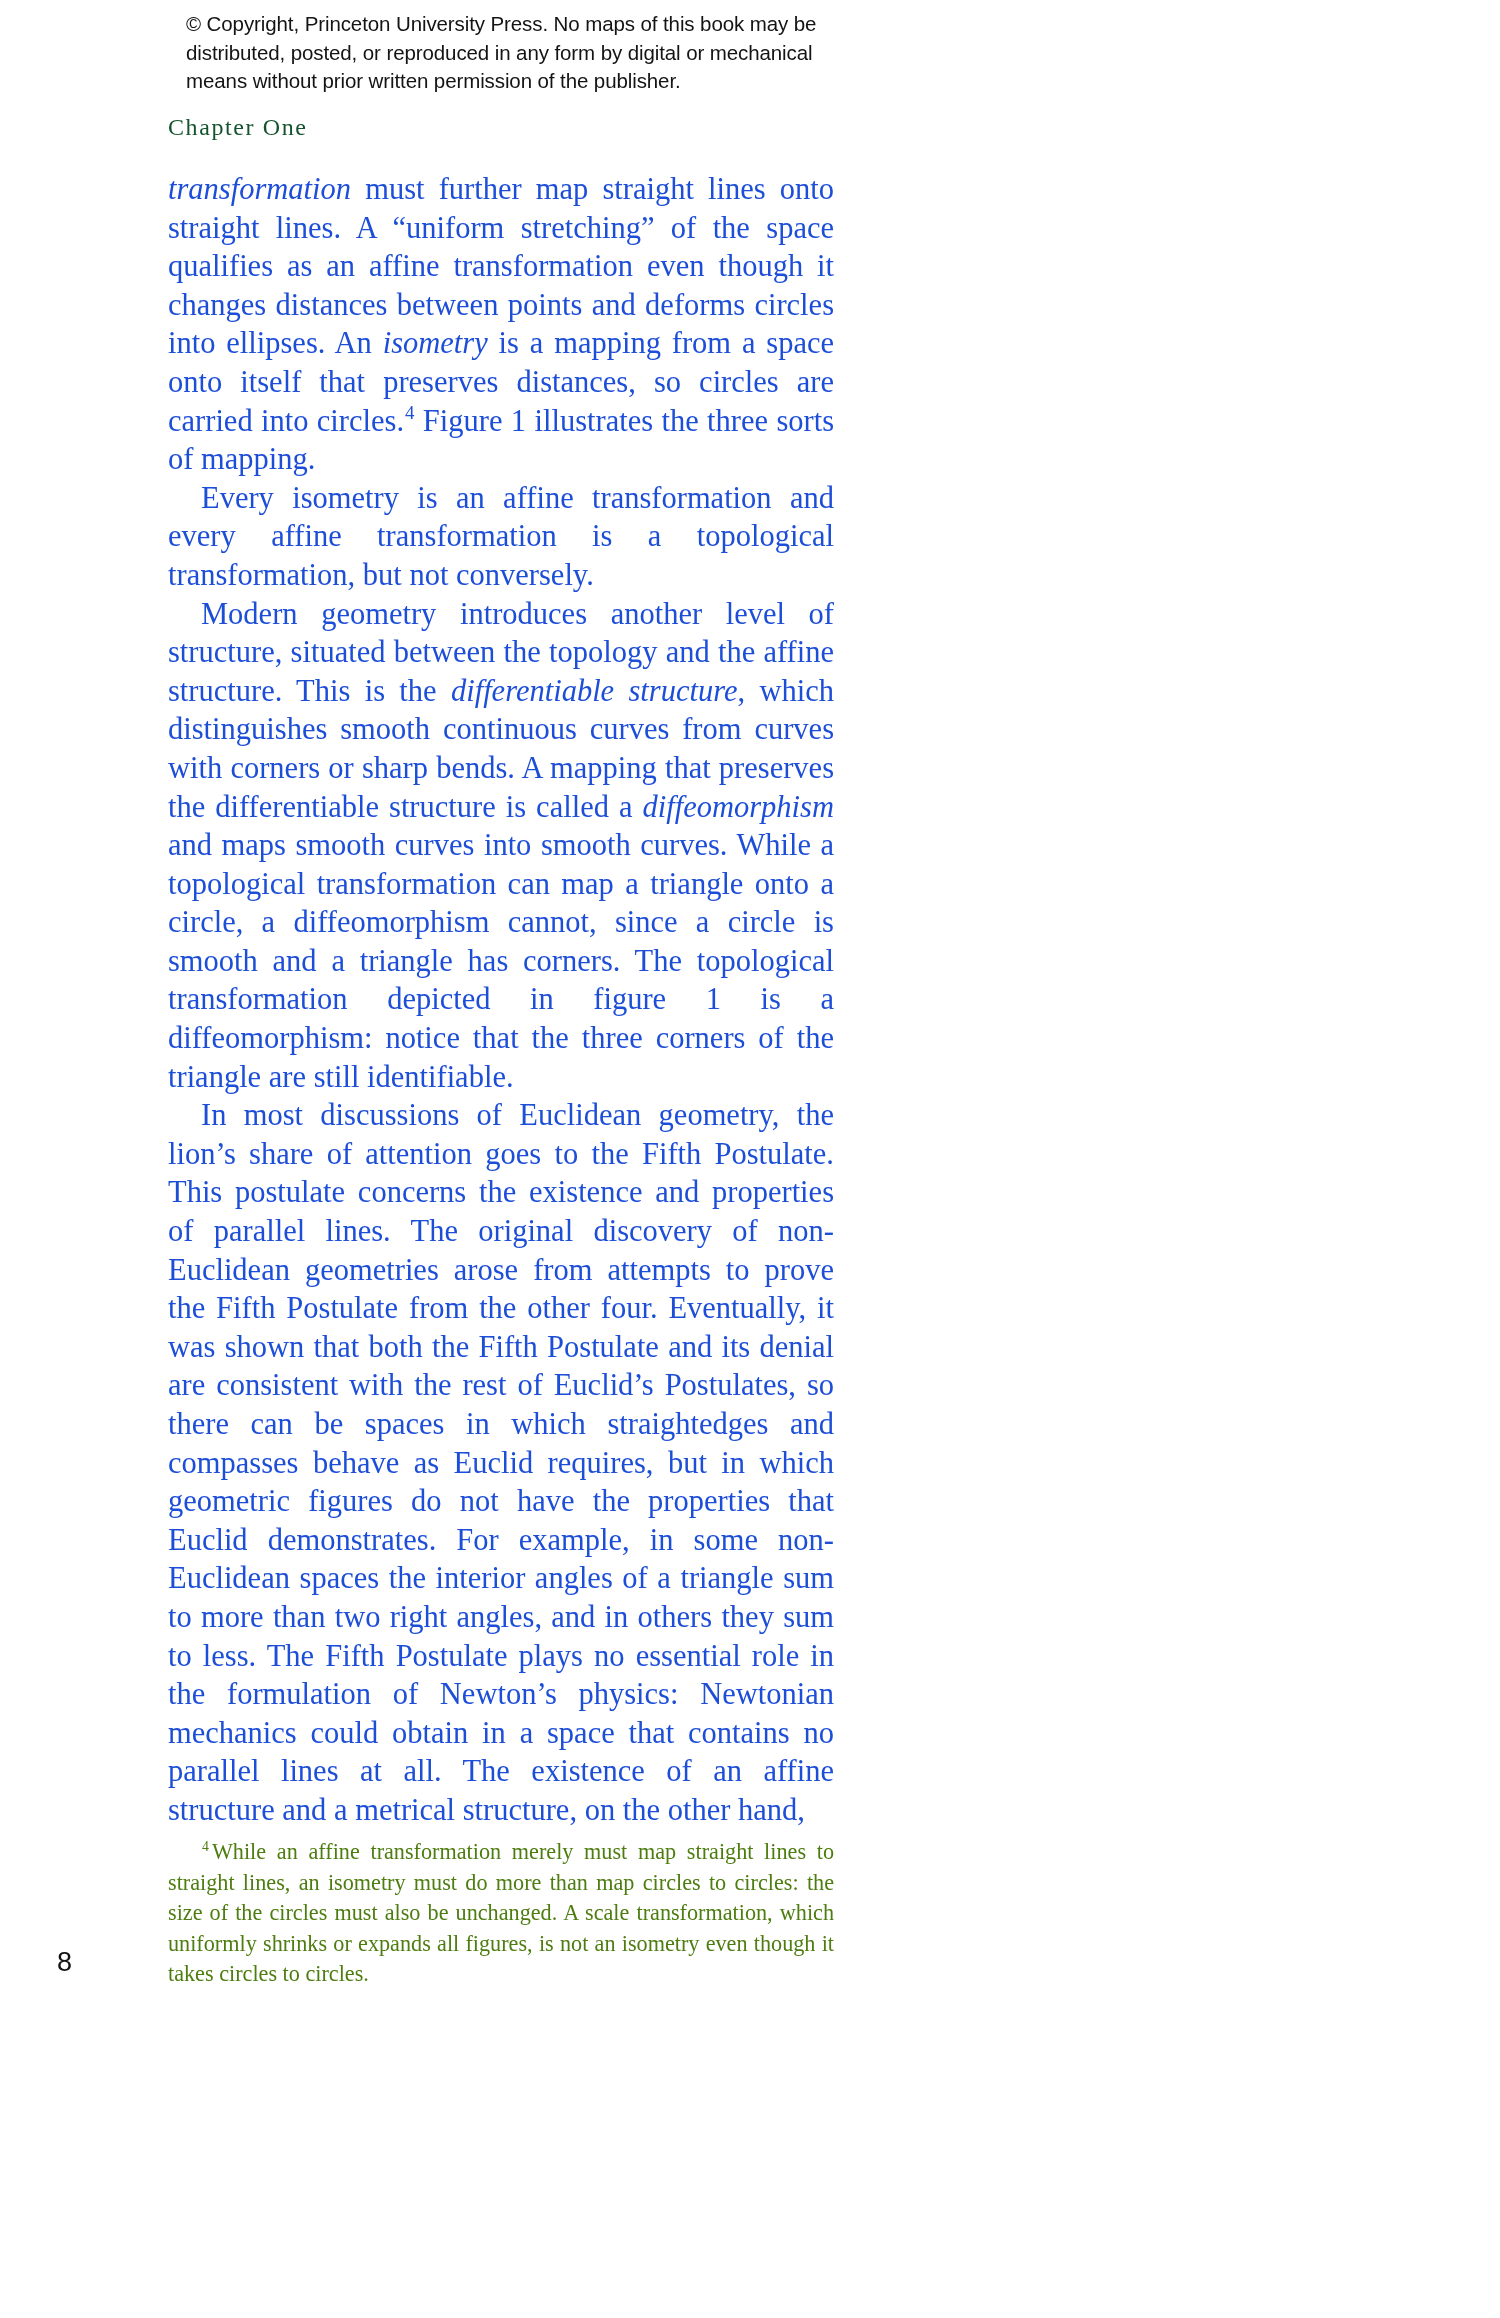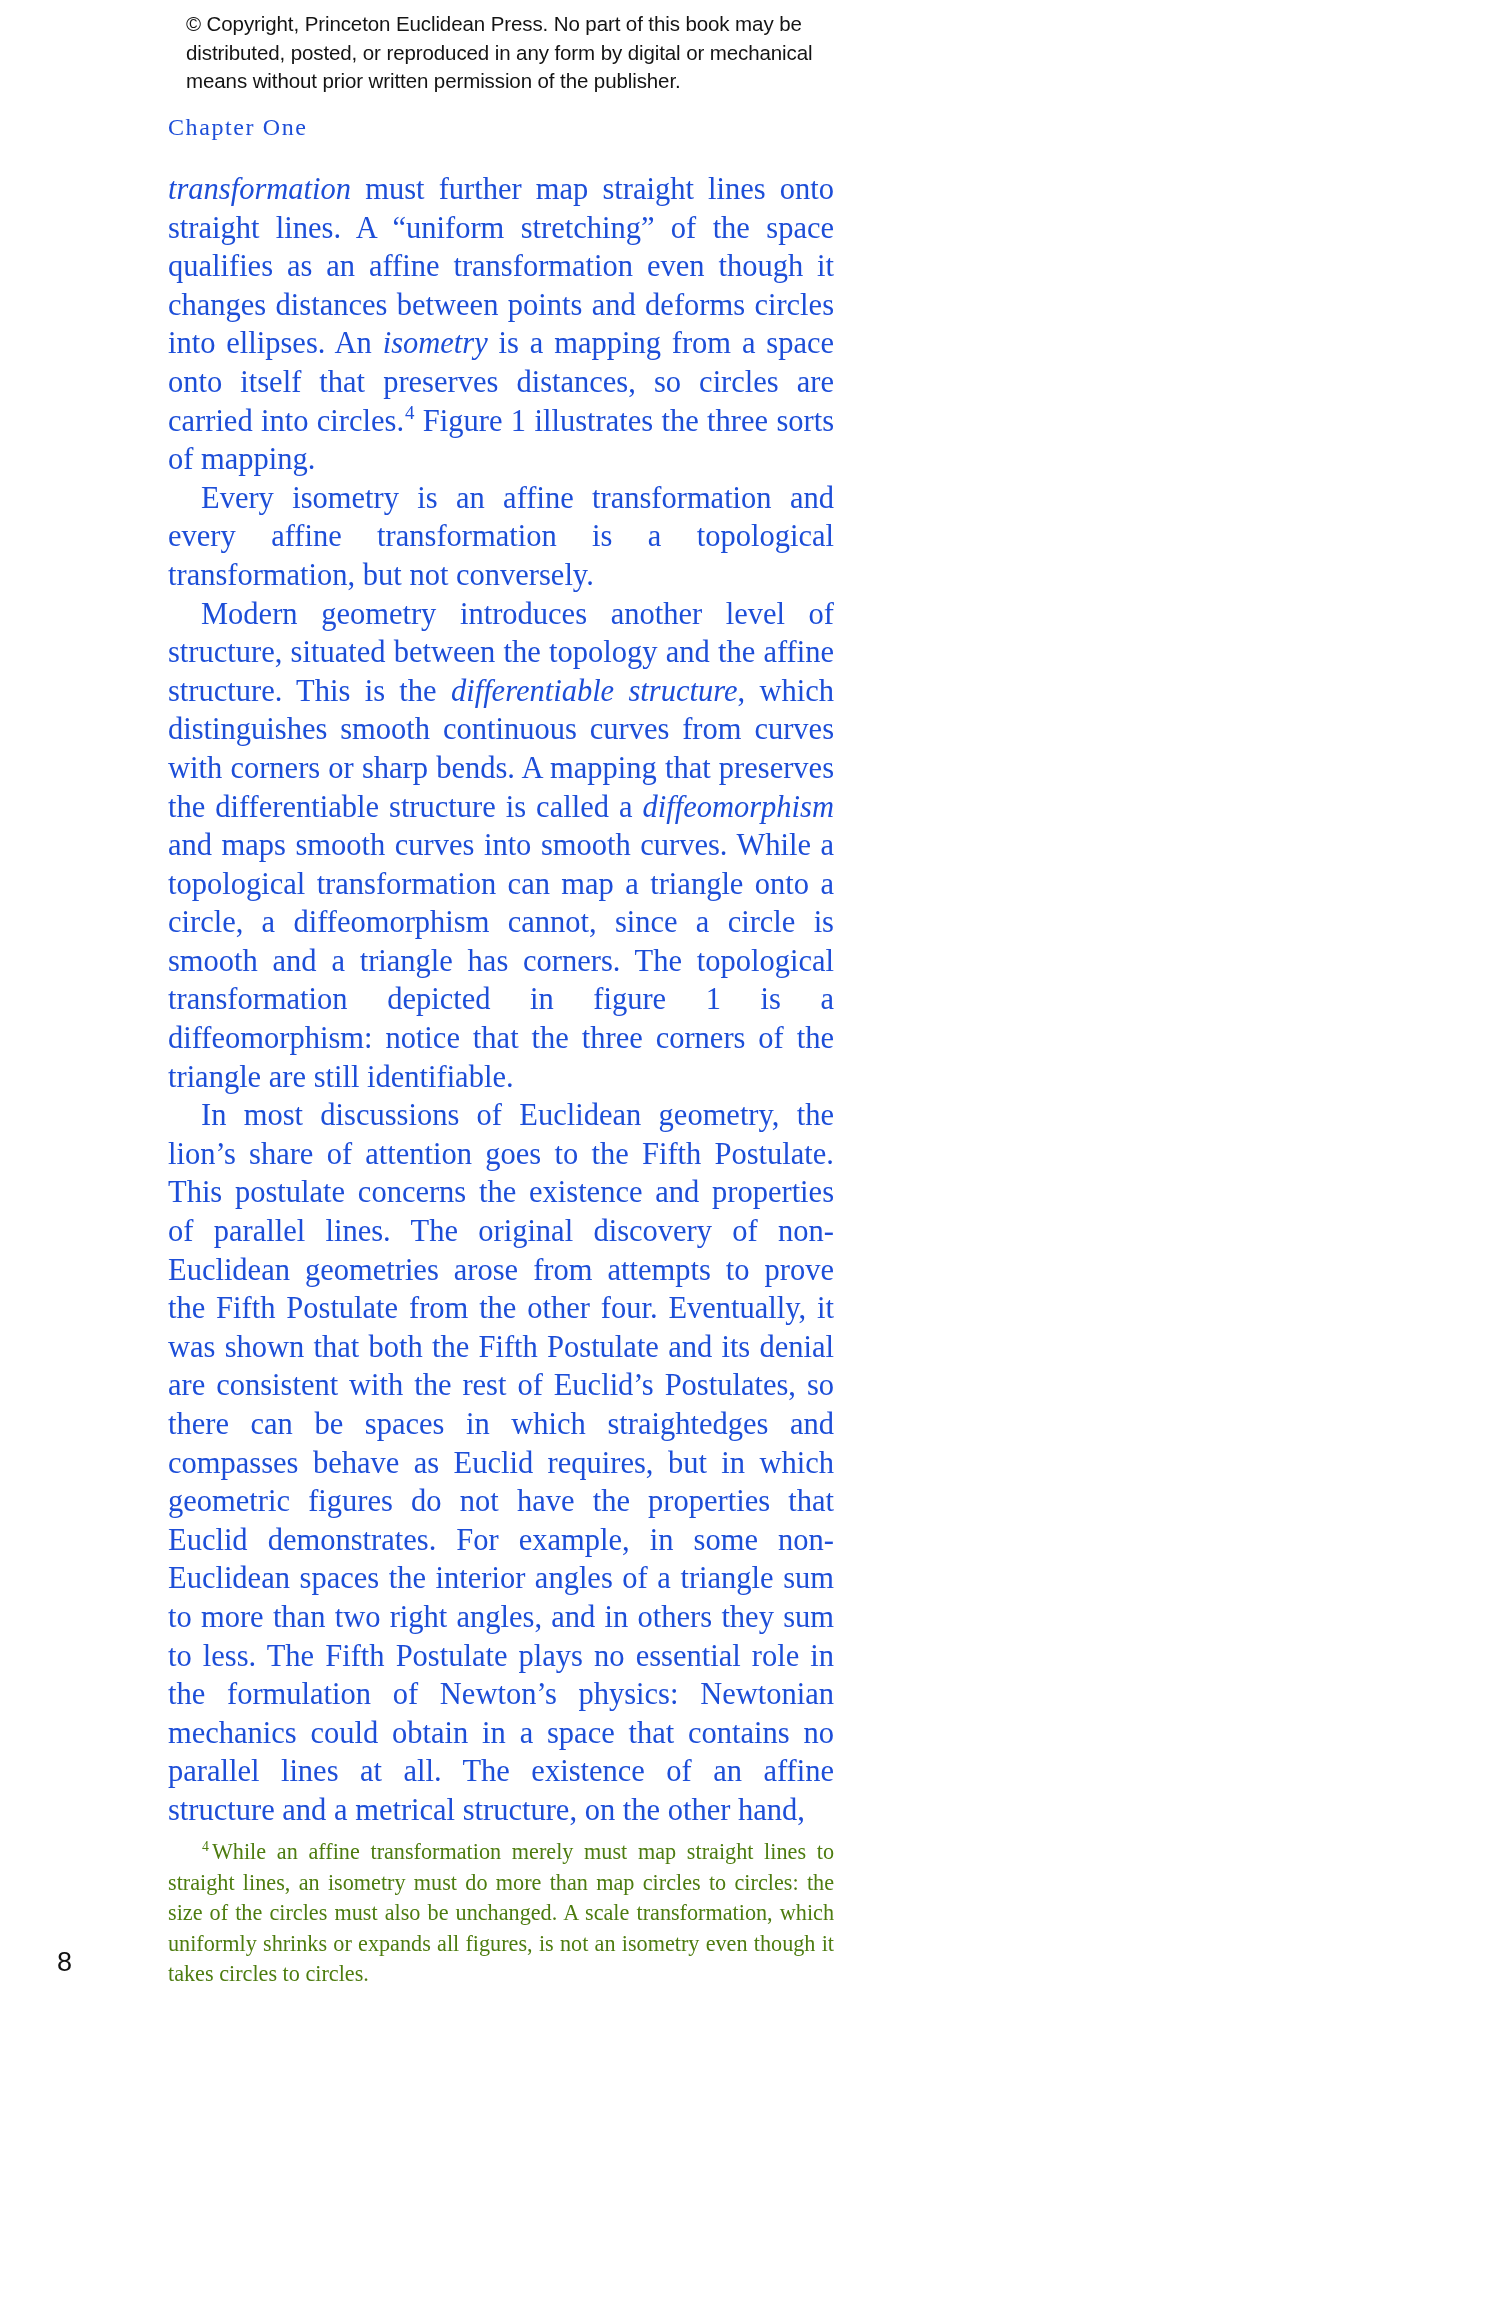--- a/index.html
+++ b/index.html
@@ -50,21 +50,21 @@
   }
 
   
   .running-head {
     position: absolute;
     left: 168px;
     top: 114px;
     font-family: "Liberation Serif", serif;
     font-size: 24px;
     letter-spacing: 1.6px;
-    color: #1d4ed8;
+    color: #14532d;
     text-align: center;
   }
 
   
   .body-col {
     position: absolute;
     left: 168px;
     top: 170px;
     width: 666px;
   }
@@ -137,21 +137,21 @@
     color: #141414;
     letter-spacing: -0.1px;
   }
 </style>
 </head>
 <body>
 
 <div class="page">
   <div class="scan">
 
-    <div class="copyright">© Copyright, Princeton Euclidean Press. No part of this book may be distributed, posted, or reproduced in any form by digital or mechanical means without prior written permission of the publisher.</div>
+    <div class="copyright">© Copyright, Princeton University Press. No maps of this book may be distributed, posted, or reproduced in any form by digital or mechanical means without prior written permission of the publisher.</div>
 
     <div class="running-head">Chapter One</div>
 
     <div class="body-col">
       <p class="first"><i>transformation</i><span> must further map straight lines onto straight lines. A “uniform stretching” of the space qualifies as an affine transformation even though it changes distances between points and deforms circles into ellipses. An </span><i>isometry</i><span> is a mapping from a space onto itself that preserves distances, so circles are carried into circles.</span><sup class="fn">4</sup><span> Figure 1 illustrates the three sorts of mapping.</span></p>
       <p class="indent"><span>Every isometry is an affine transformation and every affine transformation is a topological transformation, but not conversely.</span></p>
       <p class="indent"><span>Modern geometry introduces another level of structure, situated between the topology and the affine structure. This is the </span><i>differentiable structure</i><span>, which distinguishes smooth continuous curves from curves with corners or sharp bends. A mapping that preserves the differentiable structure is called a </span><i>diffeomorphism</i><span> and maps smooth curves into smooth curves. While a topological transformation can map a triangle onto a circle, a diffeomorphism cannot, since a circle is smooth and a triangle has corners. The topological transformation depicted in figure 1 is a diffeomorphism: notice that the three corners of the triangle are still identifiable.</span></p>
       <p class="indent"><span>In most discussions of Euclidean geometry, the lion’s share of attention goes to the Fifth Postulate. This postulate concerns the existence and properties of parallel lines. The original discovery of non-Euclidean geometries arose from attempts to prove the Fifth Postulate from the other four. Eventually, it was shown that both the Fifth Postulate and its denial are consistent with the rest of Euclid’s Postulates, so there can be spaces in which straightedges and compasses behave as Euclid requires, but in which geometric figures do not have the properties that Euclid demonstrates. For example, in some non-Euclidean spaces the interior angles of a triangle sum to more than two right angles, and in others they sum to less. The Fifth Postulate plays no essential role in the formulation of Newton’s physics: Newtonian mechanics could obtain in a space that contains no parallel lines at all. The existence of an affine structure and a metrical structure, on the other hand,</span></p>
     </div>
 

